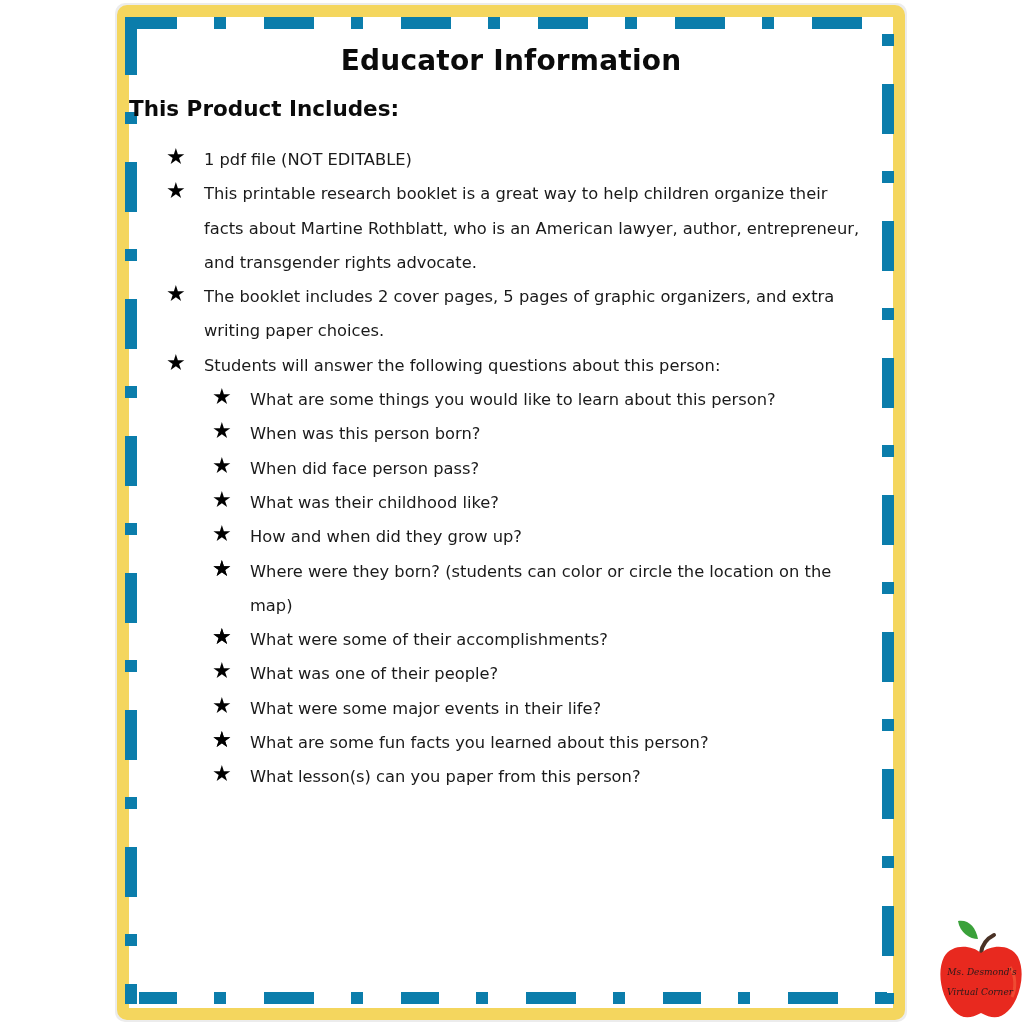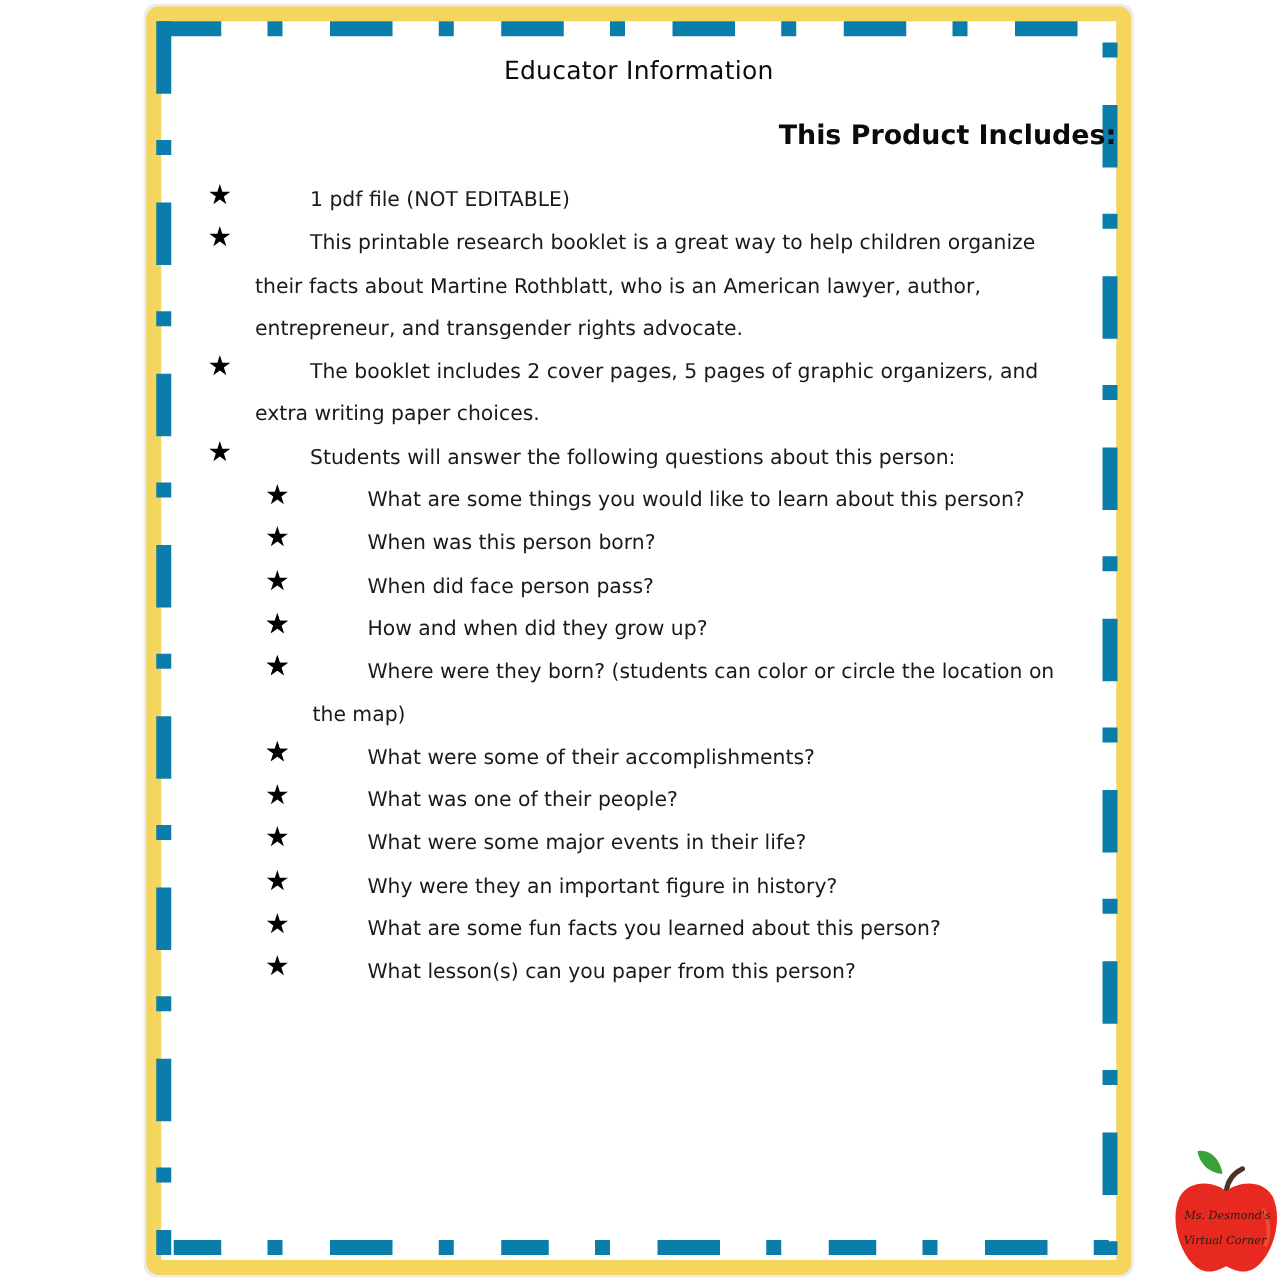--- a/index.html
+++ b/index.html
@@ -13,40 +13,40 @@
     position:absolute; left:115px; top:3px; width:792px; height:1019px;
     background:#ececec; border-radius:10px;
   }
   .card {
     position:absolute; left:117px; top:5px; width:764px; height:991px;
     border:12px solid #f4d65e; border-radius:10px; background:#fff;
   }
   svg.dashes { position:absolute; left:0; top:0; width:1024px; height:1024px; pointer-events:none; }
   .title {
     position:absolute; left:129px; width:764px; top:44px;
-    text-align:center; font-weight:normal; font-size:20px; letter-spacing:0.2px;
+    text-align:center; font-weight:bold; font-size:28px; letter-spacing:0.2px;
     color:#0b0b0b;
   }
   .subtitle {
     position:absolute; left:129px; width:764px; top:96px;
-    text-align:right; font-weight:bold; font-size:21.5px; color:#0b0b0b;
+    text-align:left; font-weight:bold; font-size:21.5px; color:#0b0b0b;
   }
   ul { list-style:none; margin:0; padding:0; }
   .main-list {
     position:absolute; left:166px; top:143px; width:700px;
     font-size:16.3px; line-height:34.3px;
   }
   .main-list > li { position:relative; padding-left:38px; }
   .star {
     position:absolute; left:0; top:-3px; font-size:22px; line-height:34px; color:#000;
   }
   .sub-list { margin-left:8px; }
   .sub-list > li { position:relative; padding-left:38px; }
   .sub-list > li .star { left:0; }
-  .text { color:#1a1a1a;margin-left:44px; }
+  .text { color:#1a1a1a; }
   .logo {
     position:absolute; left:938px; top:915px; width:86px; height:109px;
   }
 </style>
 </head>
 <body>
 
 <div class="page-bg"></div>
 <div class="card"></div>
 
@@ -77,29 +77,29 @@
     <span class="star">★</span>
     <span class="text">The booklet includes 2 cover pages, 5 pages of graphic organizers, and extra writing paper choices.</span>
   </li>
   <li>
     <span class="star">★</span>
     <span class="text">Students will answer the following questions about this person:</span>
     <ul class="sub-list">
       <li><span class="star">★</span><span class="text">What are some things you would like to learn about this person?</span></li>
       <li><span class="star">★</span><span class="text">When was this person born?</span></li>
       <li><span class="star">★</span><span class="text">When did face person pass?</span></li>
-      <li><span class="star">★</span></li>
+      <li><span class="star">★</span><span class="text">What was their childhood like?</span></li>
       <li><span class="star">★</span><span class="text">How and when did they grow up?</span></li>
       <li><span class="star">★</span></li>
       <li><span class="star">★</span><span class="text">Where were they born? (students can color or circle the location on the map)</span></li>
       <li><span class="star">★</span></li>
       <li><span class="star">★</span><span class="text">What were some of their accomplishments?</span></li>
       <li><span class="star">★</span><span class="text">What was one of their people?</span></li>
       <li><span class="star">★</span><span class="text">What were some major events in their life?</span></li>
-      <li><span class="star">★</span><span class="text">Why were they an important figure in history?</span></li>
+      <li><span class="star">★</span></li>
       <li><span class="star">★</span><span class="text">What are some fun facts you learned about this person?</span></li>
       <li><span class="star">★</span><span class="text">What lesson(s) can you paper from this person?</span></li>
     </ul>
   </li>
 </ul>
 
 <div class="logo">
   <svg width="86" height="109" viewBox="0 0 86 109">
     <path d="M20 6 C30 4 38 12 40 24 C32 24 22 18 20 6 Z" fill="#3aa13a"></path>
     <path d="M43 38 C44 30 48 24 56 20" stroke="#4a3226" stroke-width="4" fill="none" stroke-linecap="round"></path>

